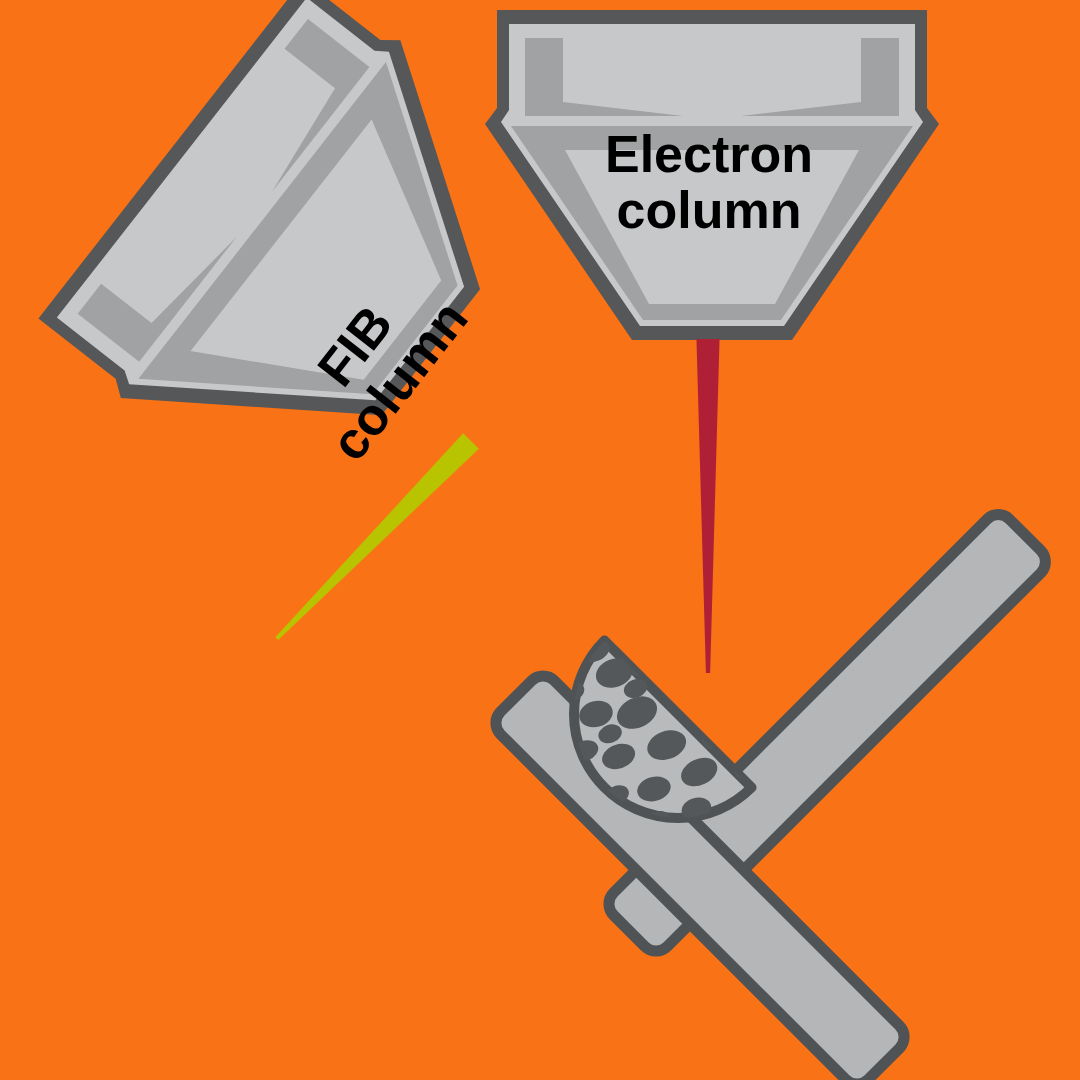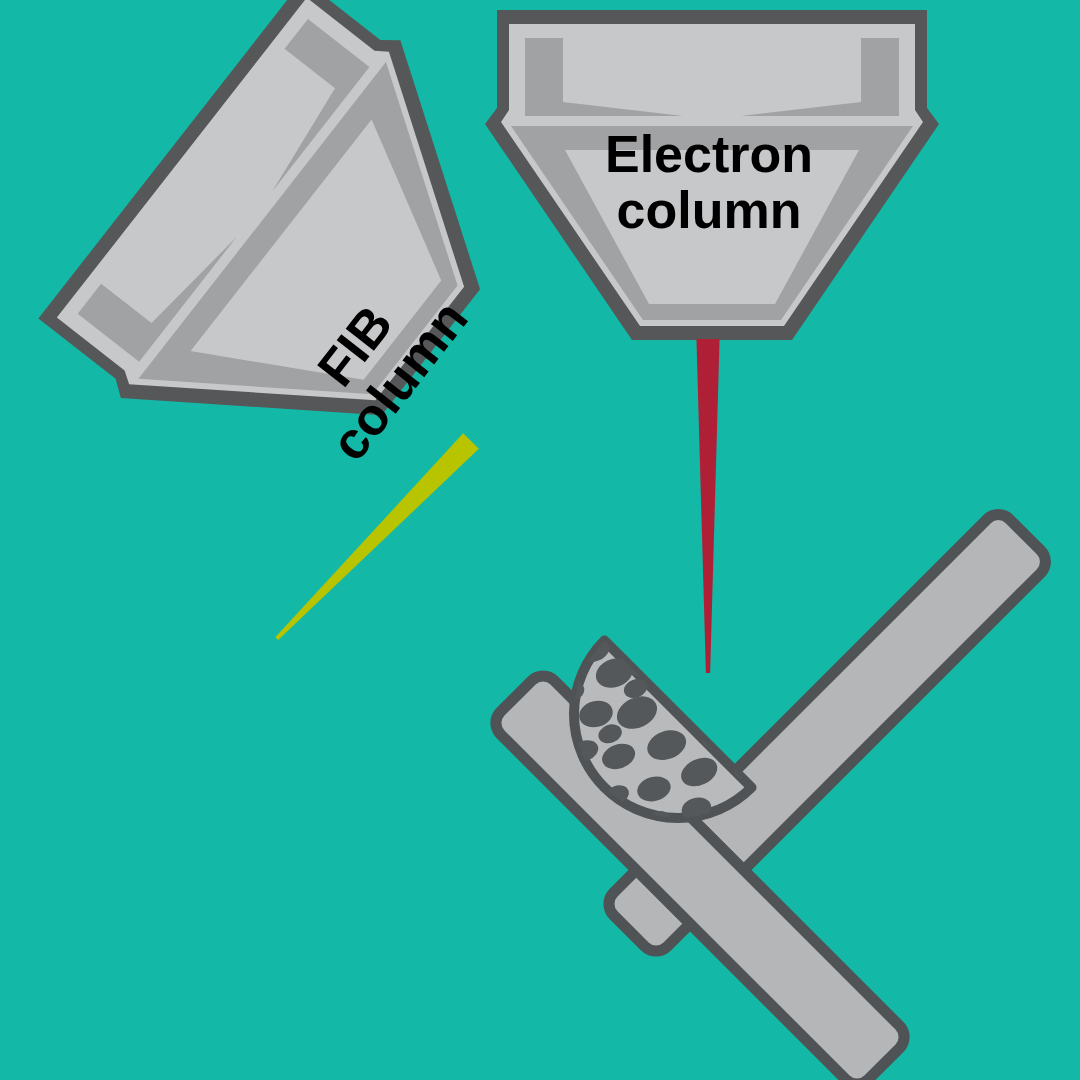--- a/index.html
+++ b/index.html
@@ -10,21 +10,21 @@
   body {
     width: 1080px;
     height: 1080px;
     overflow: hidden;
     font-family: "Liberation Sans", sans-serif;
   }
   #diagram-root {
     position: relative;
     width: 1080px;
     height: 1080px;
-    background: #14b8a6;
+    background: #f97316;
   }
   svg#scene {
     display: block;
     width: 1080px;
     height: 1080px;
   }
   .label-text {
     font-family: "Liberation Sans", sans-serif;
     font-weight: bold;
     fill: #000000;

